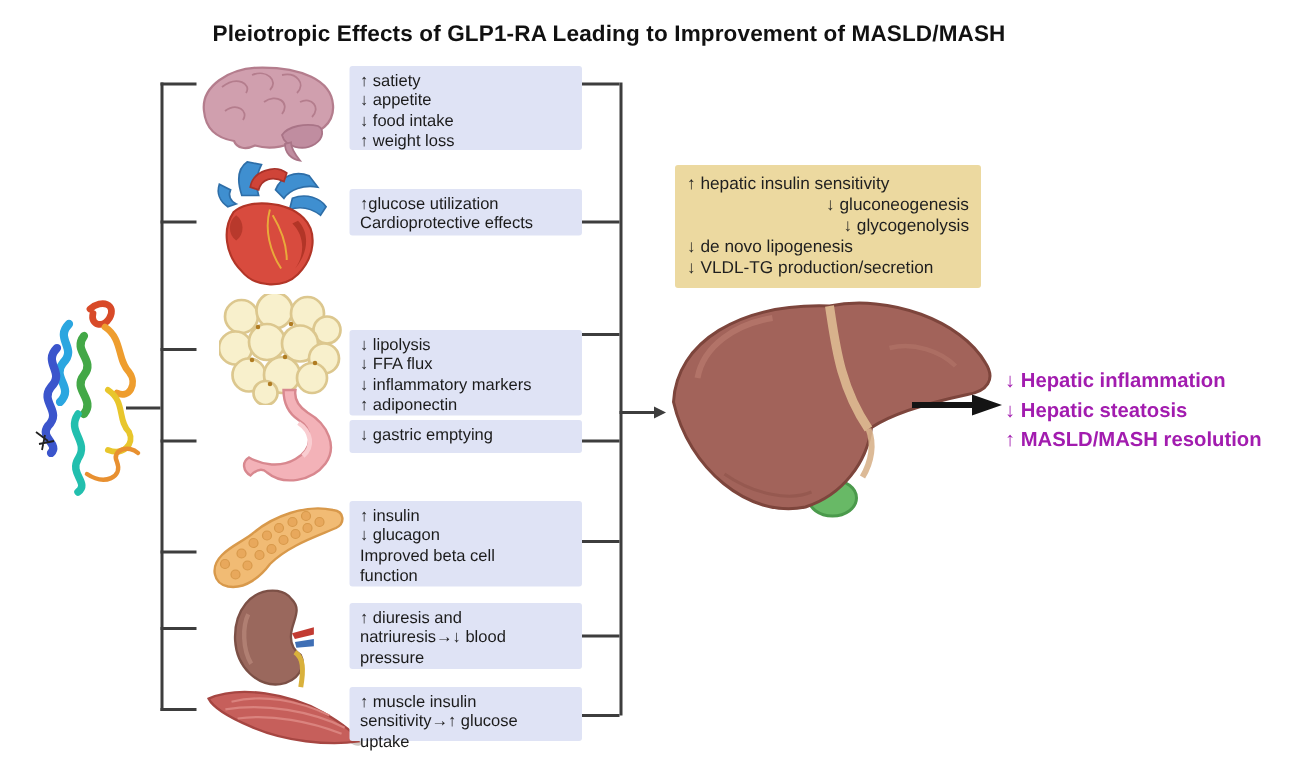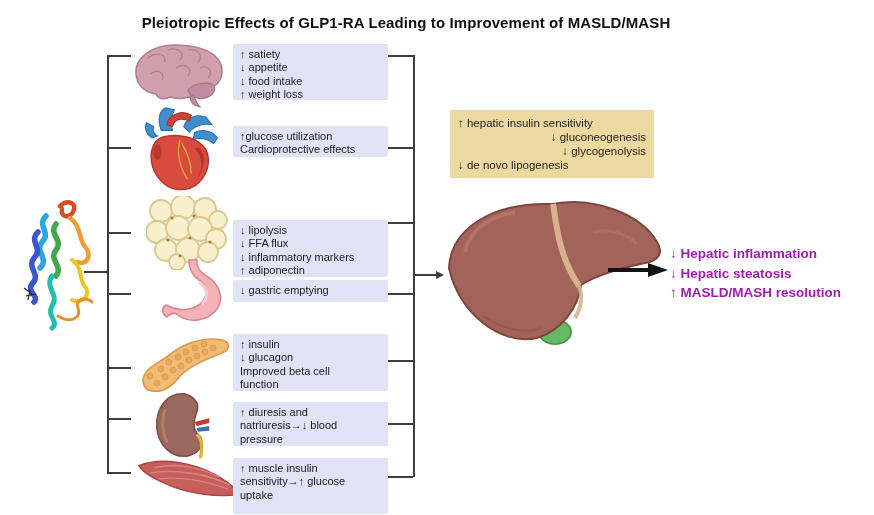--- a/index.html
+++ b/index.html
@@ -157,21 +157,21 @@
     <div>↑ insulin</div>
     <div>↓ glucagon</div>
     <div>Improved beta cell</div>
     <div>function</div>
   </div>
   <div class="ebox" style="top:402px;height:44px;">
     <div>↑ diuresis and</div>
     <div>natriuresis→↓ blood</div>
     <div>pressure</div>
   </div>
-  <div class="ebox" style="top:458px;height:56px;">
+  <div class="ebox" style="top:458px;height:36px;">
     <div>↑ muscle insulin</div>
     <div>sensitivity→↑ glucose</div>
     <div>uptake</div>
   </div>
 
   <div class="vline" style="left:413px;top:55px;height:422px;"></div>
   <div class="hline" style="left:388px;top:55px;width:25px;"></div>
   <div class="hline" style="left:388px;top:147px;width:25px;"></div>
   <div class="hline" style="left:388px;top:222px;width:25px;"></div>
   <div class="hline" style="left:388px;top:293px;width:25px;"></div>
@@ -179,20 +179,21 @@
   <div class="hline" style="left:388px;top:423px;width:25px;"></div>
   <div class="hline" style="left:388px;top:476px;width:25px;"></div>
   <div class="hline" style="left:413px;top:274px;width:24px;"></div>
   <div class="arrowhead-small"></div>
 
   <div class="hbox">
     <div>↑ hepatic insulin sensitivity</div>
     <div class="indent">↓ gluconeogenesis</div>
     <div class="indent">↓ glycogenolysis</div>
     <div>↓ de novo lipogenesis</div>
+    <div>↓ VLDL-TG production/secretion</div>
   </div>
 
   <svg style="left:443px;top:192px;" width="226" height="158" viewBox="0 0 226 158">
     <ellipse cx="112" cy="140" rx="16" ry="12" fill="#68b966" stroke="#4b9a4c" stroke-width="2"></ellipse>
     <path d="M6,76 C8,36 50,10 110,12 C150,4 198,22 214,50 C221,61 215,69 202,71 C174,77 150,85 138,93 C135,116 119,138 94,146 C56,154 16,120 6,76 Z" fill="#a2635a" stroke="#7d453c" stroke-width="2"></path>
     <path d="M110,12 C114,38 117,66 136,94" fill="none" stroke="#d8b28c" stroke-width="6"></path>
     <path d="M136,94 C140,104 138,116 132,126" fill="none" stroke="#d8b28c" stroke-width="4" opacity="0.9"></path>
     <path d="M22,60 C26,38 48,24 72,20" fill="none" stroke="#bd7f72" stroke-width="4" opacity="0.6"></path>
     <path d="M150,40 C166,36 184,42 194,52" fill="none" stroke="#b5786c" stroke-width="3" opacity="0.55"></path>
     <path d="M40,124 C60,138 84,142 98,136" fill="none" stroke="#8a4f45" stroke-width="2" opacity="0.5"></path>

